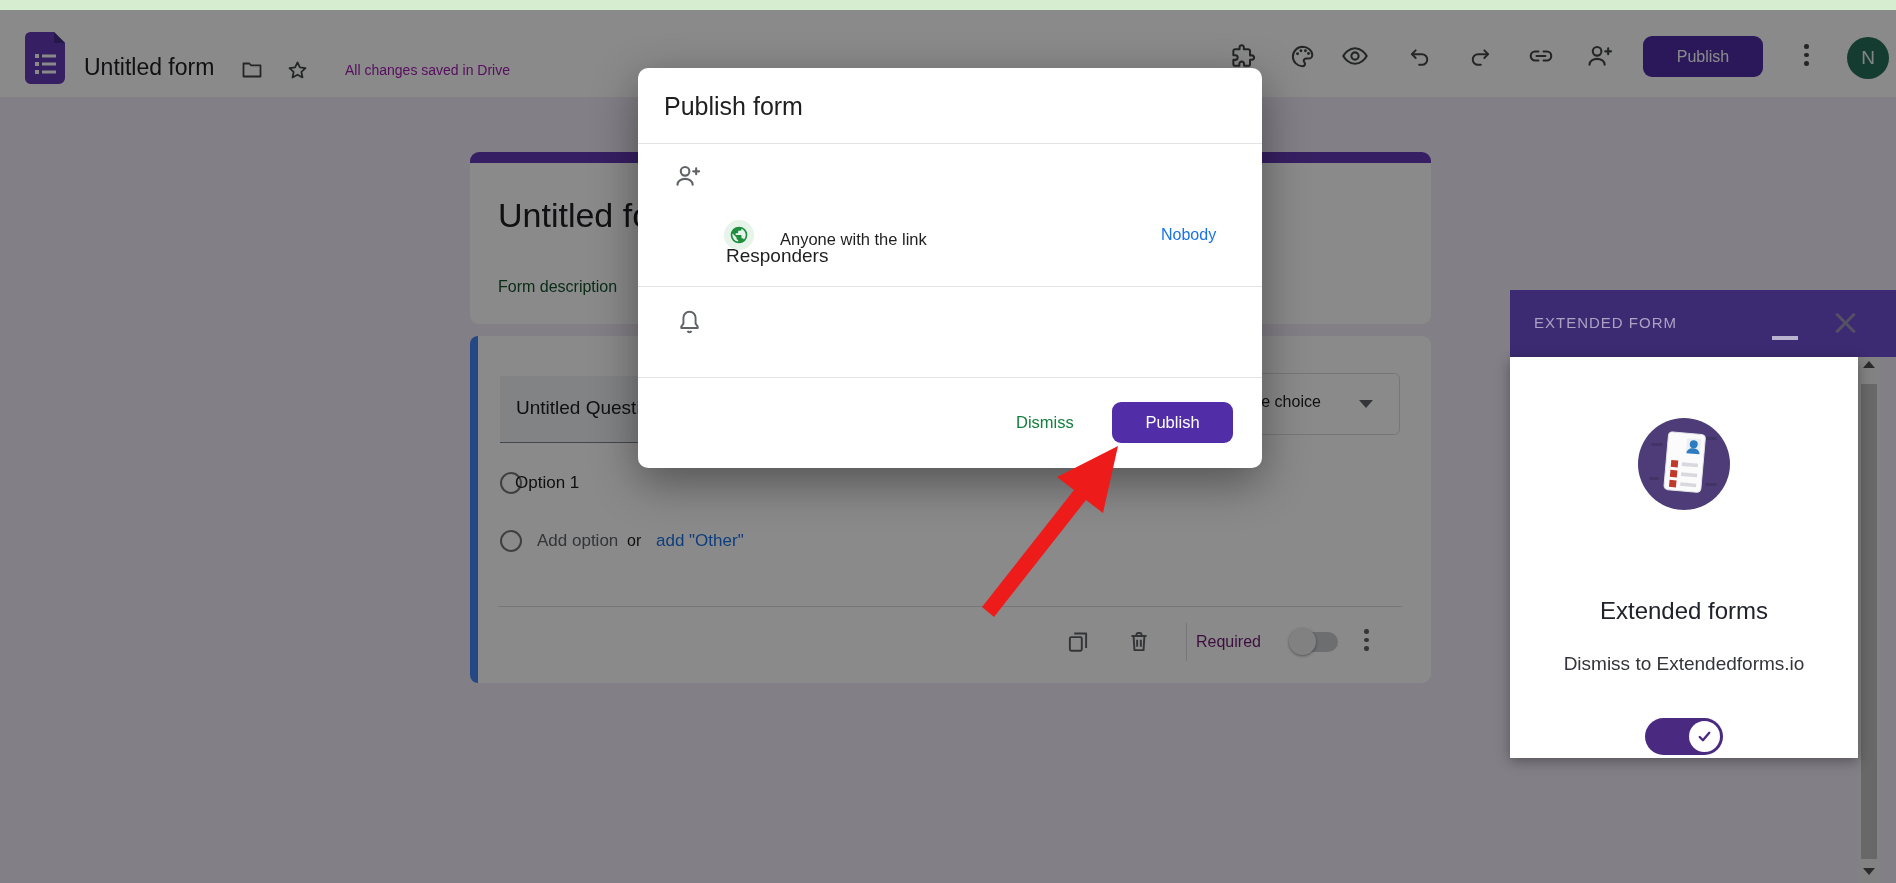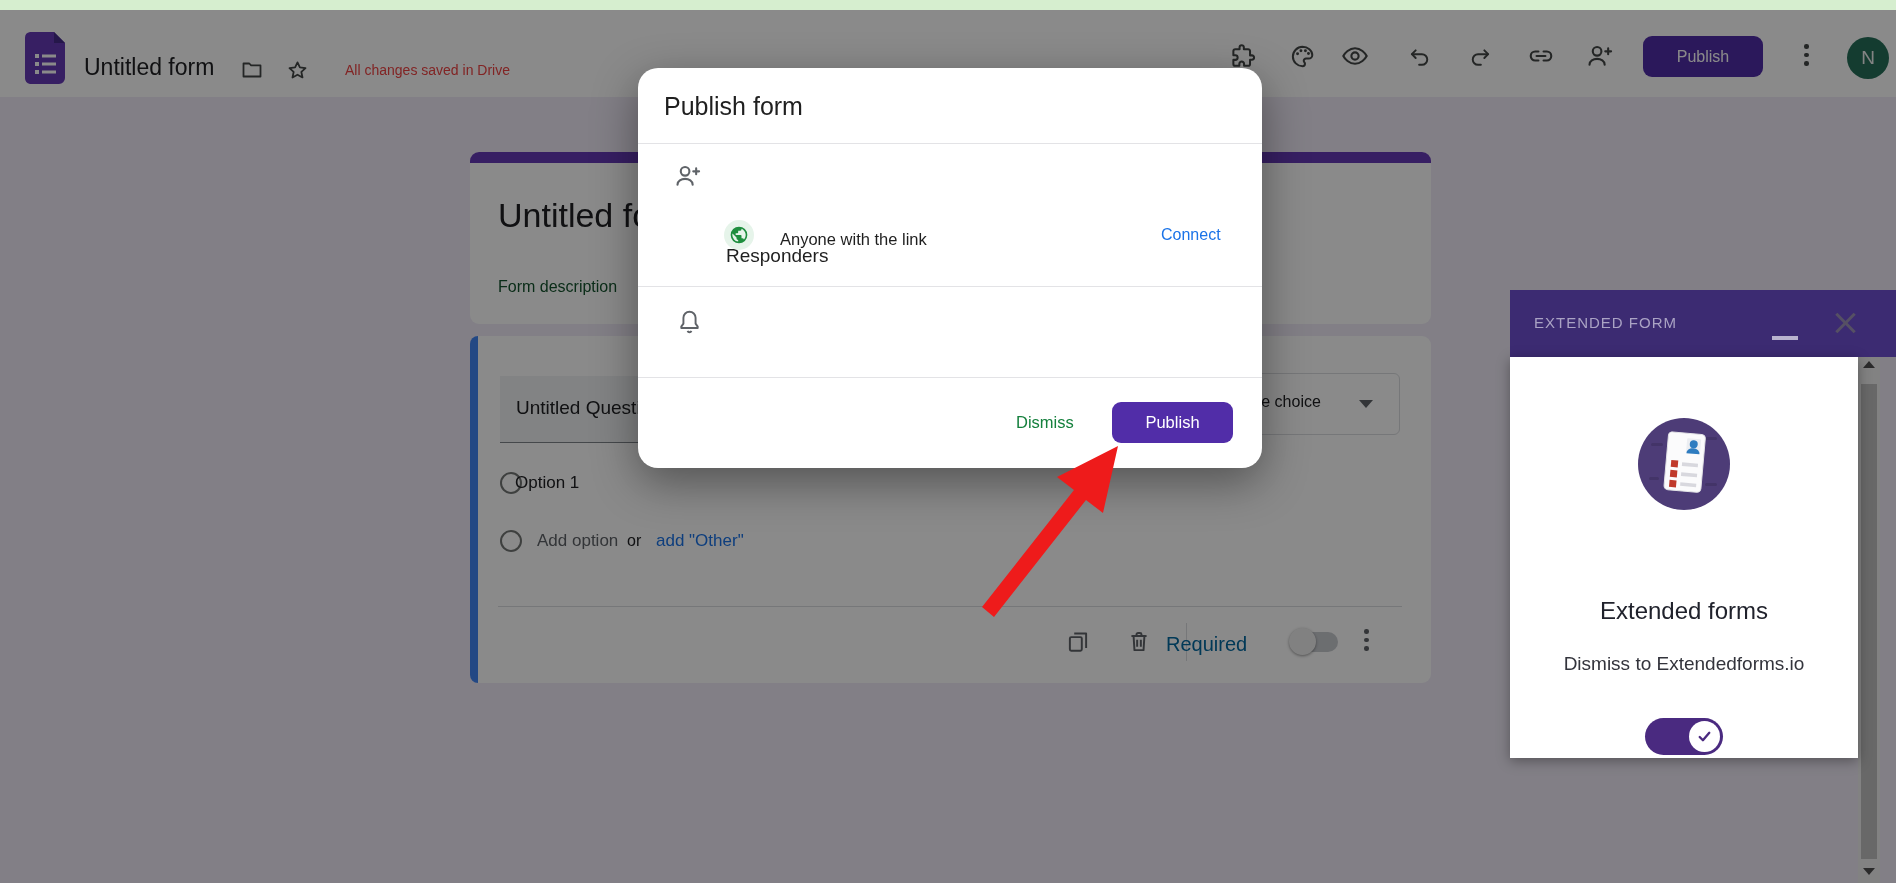--- a/index.html
+++ b/index.html
@@ -7,21 +7,21 @@
          font-family:"Liberation Sans",sans-serif;-webkit-font-smoothing:antialiased;}
   .abs{position:absolute;}
   
   .base{position:absolute;inset:0;z-index:1;}
   .toolbar{position:absolute;left:0;top:10px;width:1896px;height:87px;background:#ffffff;}
   .canvas{position:absolute;left:0;top:97px;width:1896px;height:786px;background:#f0ebf8;}
   .overlay{position:absolute;inset:0;background:rgba(0,0,0,0.46);z-index:5;}
   .greenstrip{position:absolute;left:0;top:0;width:1896px;height:10px;background:#d6eecf;z-index:9;}
 
   .doc-title{left:84px;top:44px;font-size:23px;color:#202124;}
-  .tb-status{left:345px;top:52px;font-size:14px;color:#ef4444;}
+  .tb-status{left:345px;top:52px;font-size:14px;color:#a21caf;}
   .tb-ic{width:28px;height:28px;display:flex;align-items:center;justify-content:center;cursor:pointer;}
   .tb-publish{left:1643px;top:26px;width:120px;height:41px;border-radius:9px;background:#512da8;
       color:#fff;font-size:16px;font-weight:500;display:flex;align-items:center;justify-content:center;}
   .avatar{left:1847px;top:27px;width:42px;height:42px;border-radius:50%;background:#256f59;color:#f1f3f2;
       font-size:19px;display:flex;align-items:center;justify-content:center;}
   .kebab{display:flex;flex-direction:column;gap:4px;align-items:center;}
   .kebab i{width:4.5px;height:4.5px;border-radius:50%;background:#444746;}
 
   .card{position:absolute;background:#fff;border-radius:9px;}
   .hdr-bar{position:absolute;left:0;top:0;width:100%;height:11px;background:#673ab7;border-radius:9px 9px 0 0;}
@@ -46,21 +46,21 @@
   .kebab2 i{width:4.5px;height:4.5px;border-radius:50%;background:#5f6368;}
 
   
   .sbar{left:1858px;top:352px;width:22px;height:531px;background:#f1f1f1;}
   .sbar .btn{position:absolute;left:0;width:22px;height:24px;background:#f1f1f1;display:flex;align-items:center;justify-content:center;}
   .sbar .tri-up{width:0;height:0;border-left:6px solid transparent;border-right:6px solid transparent;border-bottom:7px solid #505050;}
   .sbar .tri-dn{width:0;height:0;border-left:6px solid transparent;border-right:6px solid transparent;border-top:7px solid #505050;}
   .sbar .thumb{position:absolute;left:3px;top:32px;width:16px;height:484px;background:#c1c1c1;}
 
   
-  .dialog{position:absolute;left:638px;top:68px;width:624px;height:400px;background:#fff;border-radius:20px;
+  .dialog{position:absolute;left:638px;top:68px;width:624px;height:400px;background:#fff;border-radius:10px;
           z-index:10;box-shadow:0 14px 45px rgba(0,0,0,0.4);}
   .dlg-title{left:26px;top:24px;font-size:25px;color:#1f1f1f;}
   .dlg-div{position:absolute;left:0;width:624px;height:1px;background:#e3e3e6;}
   .dlg-h{left:88px;top:177px;font-size:19px;font-weight:500;color:#1f1f1f;}
   .globe-chip{left:86px;top:152px;width:30px;height:30px;border-radius:50%;background:#e6f4ea;
               display:flex;align-items:center;justify-content:center;}
   .dlg-anyone{left:142px;top:162px;font-size:16.5px;color:#1f1f1f;}
   .dlg-manage{left:523px;top:158px;font-size:16px;font-weight:500;color:#1a73e8;cursor:pointer;}
   .dlg-notify{left:88px;top:254px;font-size:16.5px;color:#5f6368;}
   .dlg-dismiss{left:378px;top:345px;font-size:16.5px;font-weight:500;color:#15803d;cursor:pointer;}
@@ -207,21 +207,21 @@
     </div>
     <div class="abs tb-ic icon-btn" style="left:1125px;top:628px;z-index:2">
       <svg width="26" height="26" viewBox="0 0 24 24" fill="none" stroke="#5f6368" stroke-width="1.8" stroke-linejoin="round">
           <path d="M5 6.5h14"></path>
           <path d="M9.7 6.3V5c0-.8.6-1.4 1.4-1.4h1.8c.8 0 1.4.6 1.4 1.4v1.3"></path>
           <path d="M7 6.5l.8 13h8.4l.8-13z"></path>
           <path d="M10.3 10v6.3M13.7 10v6.3"></path>
         </svg>
     </div>
     <div class="abs vsep" style="z-index:2"></div>
-    <div class="abs" style="left:1166px;top:633px;font-size:20px;color:#0369a1;z-index:2">Required</div>
+    <div class="abs" style="left:1196px;top:633px;font-size:16px;color:#701a75;z-index:2">Required</div>
     <div class="abs sw-off" style="z-index:2">
         <i></i>
       </div>
     <div class="abs kebab kebab2 icon-btn" style="left:1364px;top:629px;z-index:2">
         <i></i>
         <i></i>
         <i></i>
       </div>
 
     <div class="abs sbar">
@@ -249,21 +249,21 @@
           <path d="M19 5.5v5M16.5 8h5"></path>
         </svg>
     </div>
     <div class="abs dlg-h">Responders</div>
     <div class="abs globe-chip">
       <svg width="20" height="20" viewBox="0 0 24 24">
           <path fill="#1e8e3e" d="M12 2a10 10 0 1 0 10 10A10 10 0 0 0 12 2zm-1 17.9A8 8 0 0 1 4 12a8.1 8.1 0 0 1 .2-1.8L9 15v1a2 2 0 0 0 2 2zm6.9-2.5A2 2 0 0 0 16 16h-1v-3a1 1 0 0 0-1-1H8v-2h2a1 1 0 0 0 1-1V7h2a2 2 0 0 0 2-2v-.4a8 8 0 0 1 2.9 12.8z"></path>
         </svg>
     </div>
     <div class="abs dlg-anyone">Anyone with the link</div>
-    <div class="abs dlg-manage">Connect</div>
+    <div class="abs dlg-manage">Nobody</div>
     <div class="dlg-div" style="top:218px"></div>
 
     <div class="abs" style="left:38px;top:240px">
       <svg width="27" height="27" viewBox="0 0 24 24" fill="none" stroke="#5f6368" stroke-width="1.7" stroke-linejoin="round">
           <path d="M12 3.3c-3 0-5.4 2.4-5.4 5.4v5.2L4.7 16.6v1.2h14.6v-1.2l-1.9-2.7V8.7c0-3-2.4-5.4-5.4-5.4z"></path>
           <path d="M10.3 20.3a1.8 1.8 0 0 0 3.4 0"></path>
         </svg>
     </div>
     <div class="dlg-div" style="top:309px"></div>
 

